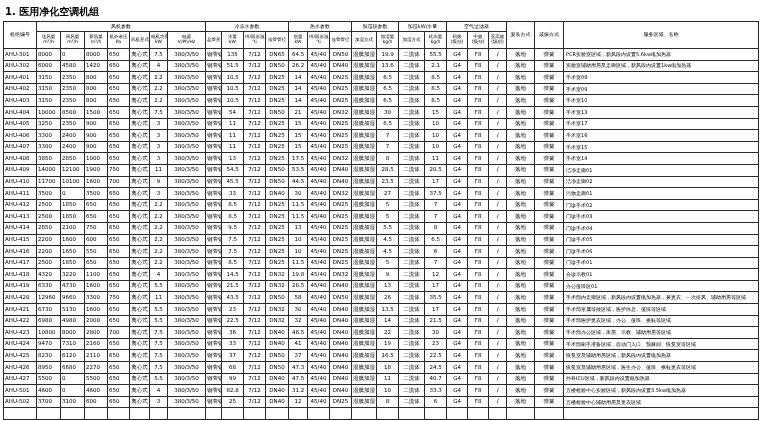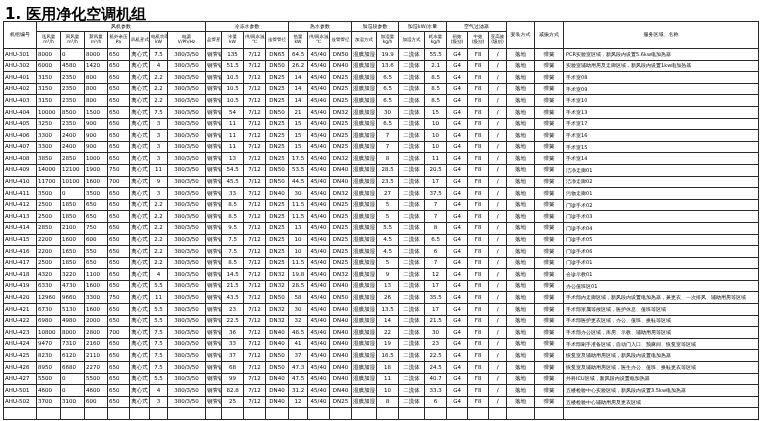--- a/index.html
+++ b/index.html
@@ -3,21 +3,21 @@
 <meta charset="utf-8">
 <style>
   html,body{margin:0;padding:0;}
   body{
     width:760px;height:421px;background:#ffffff;overflow:hidden;
     font-family:"DejaVu Sans","Liberation Sans",sans-serif;color:#000;
     position:relative;
   }
   .sheet-title{
     position:absolute;left:5px;top:5px;
-    font-size:15px;font-weight:bold;letter-spacing:0px;color:#000;
+    font-size:10px;font-weight:bold;letter-spacing:0px;color:#000;
   }
   table.sched{
     position:absolute;left:3px;top:21px;
     border-collapse:collapse;table-layout:fixed;width:755px;
     background:#fff;
   }
   table.sched th, table.sched td{
     border:1px solid #2a2a2a;
     padding:0 1px;margin:0;
     overflow:hidden;white-space:nowrap;

